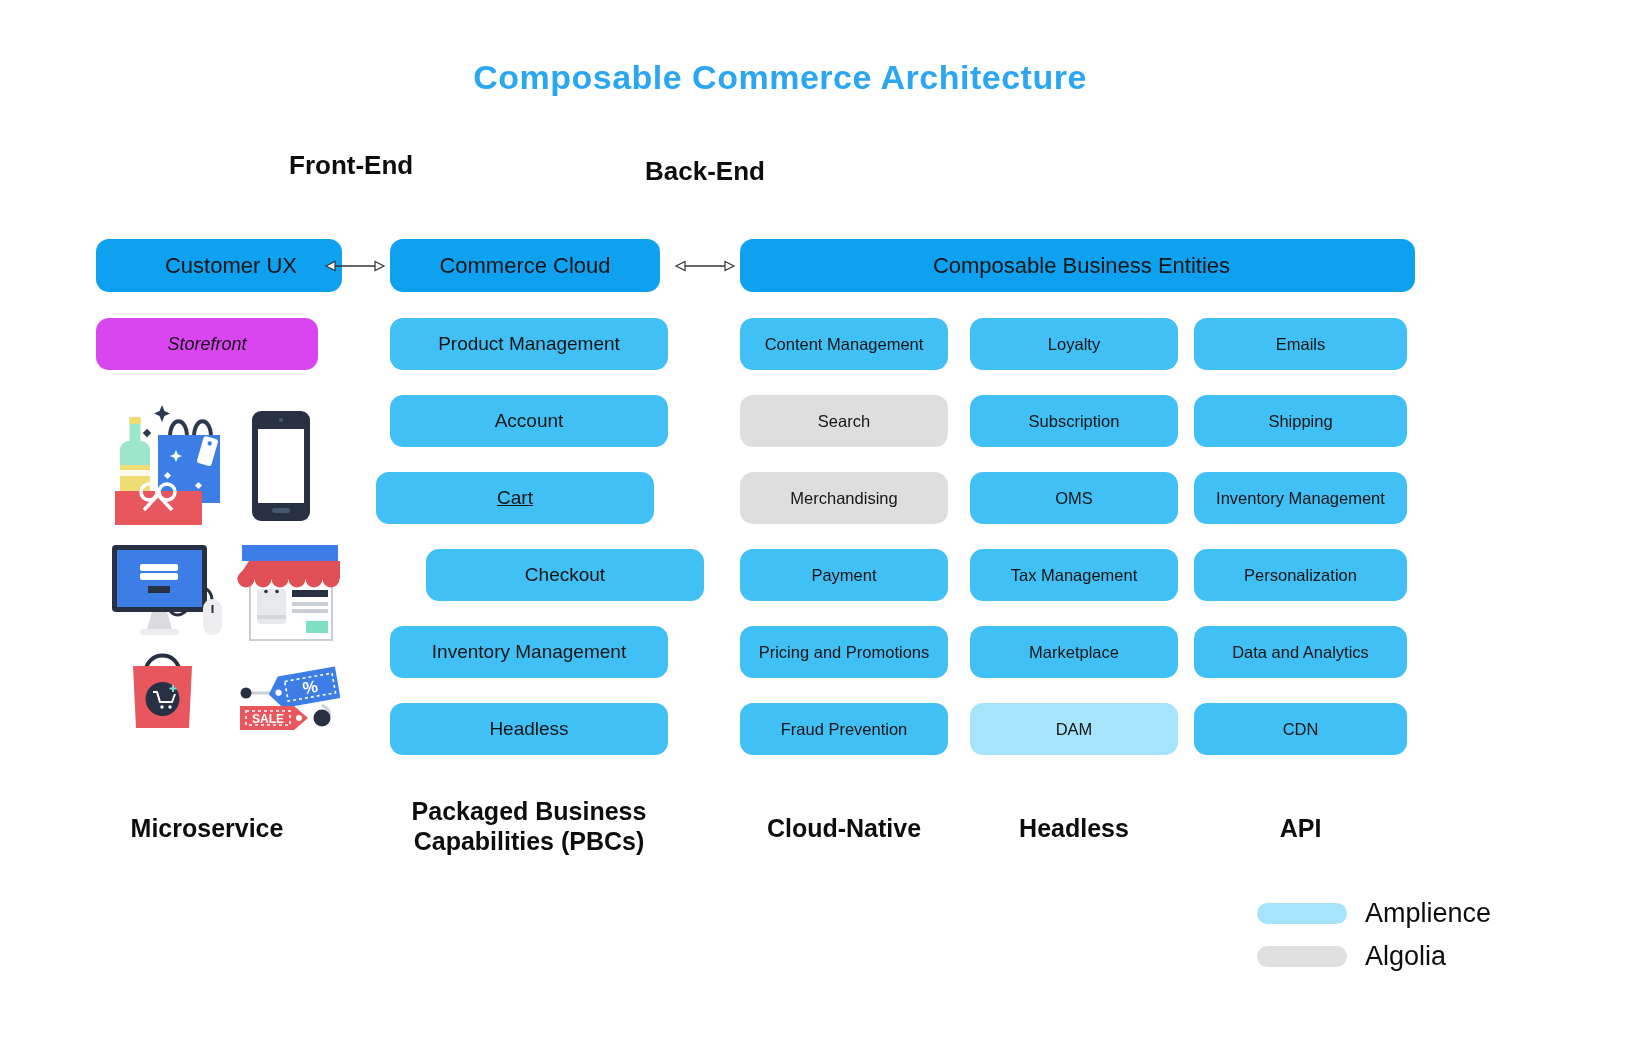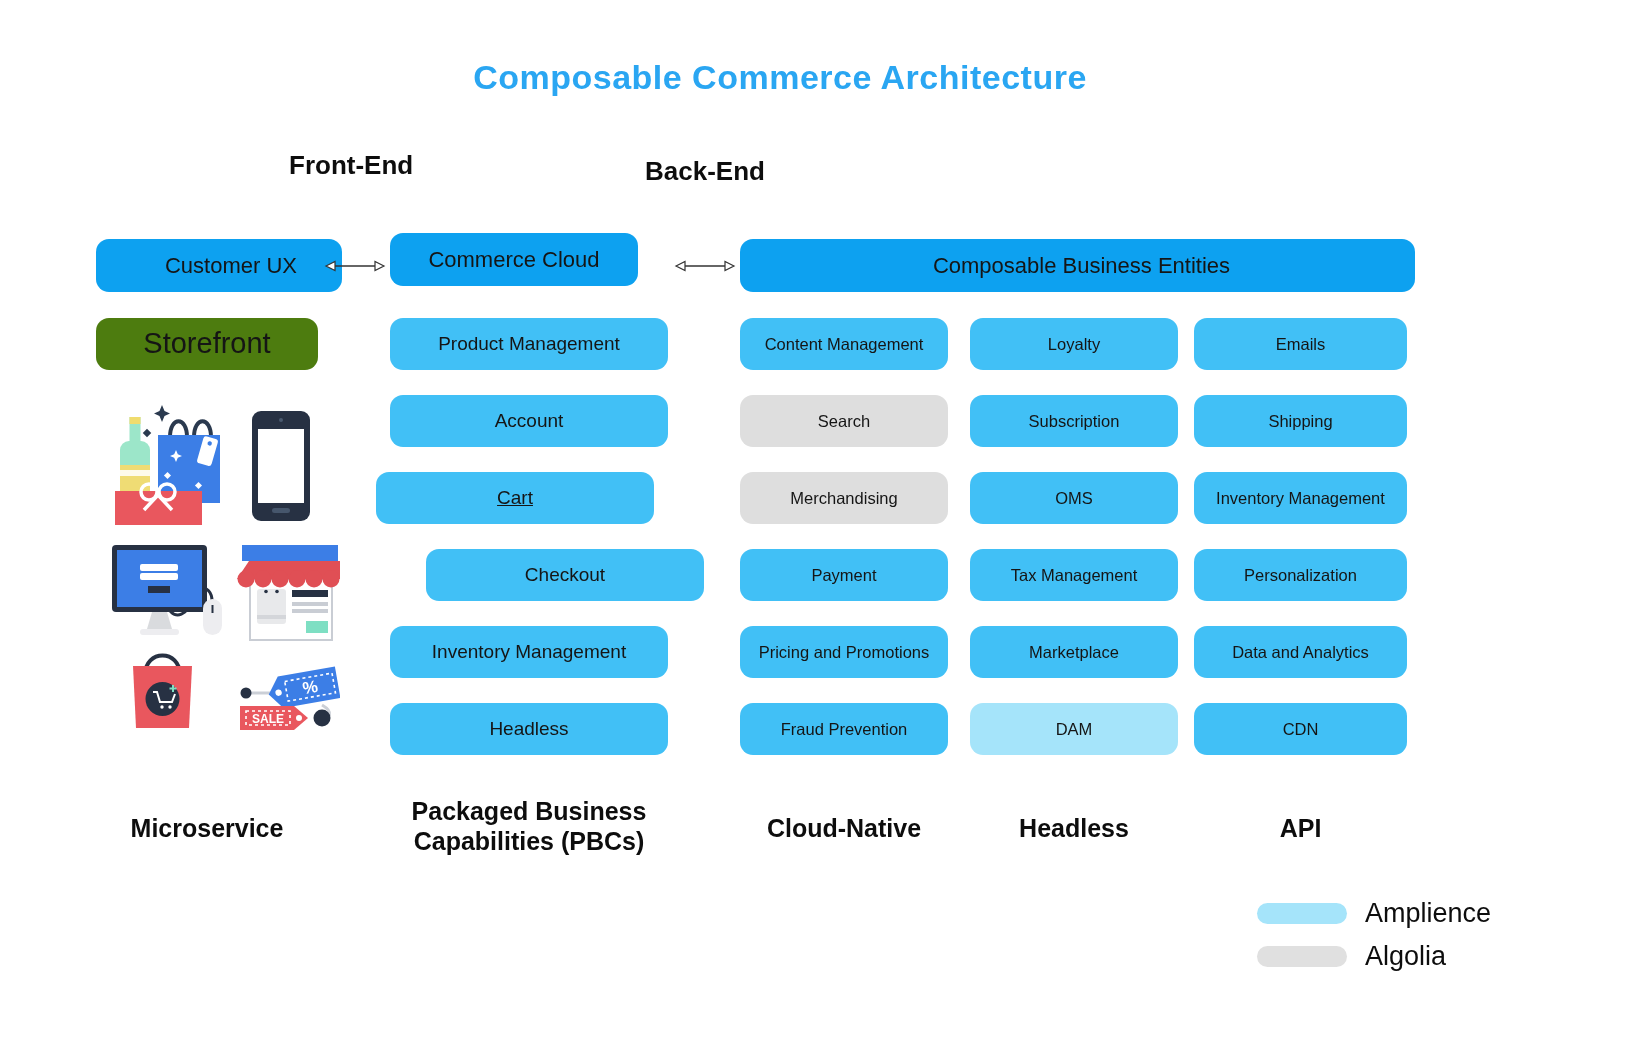--- a/index.html
+++ b/index.html
@@ -4,21 +4,21 @@
 <style>
   html,body{margin:0;padding:0;background:#fff;}
   .canvas{position:relative;width:1651px;height:1050px;background:#fff;overflow:hidden;
           font-family:"Liberation Sans",sans-serif;color:#141414;}
   .title{position:absolute;left:0;top:58px;width:1560px;text-align:center;
          font-size:34px;font-weight:700;color:#2aa6f2;letter-spacing:.5px;}
   .section-label{position:absolute;font-size:26px;font-weight:700;color:#0d0d0d;}
   .box{position:absolute;display:flex;align-items:center;justify-content:center;
        border-radius:13px;font-weight:500;color:#151515;text-align:center;line-height:1.15;}
   .hdr{background:#0da1f0;font-size:22px;height:53px;}
-  .storefront{background:#4d7c0f;font-size:29px;height:52px;}
+  .storefront{background:#d946ef;font-size:18px;height:52px;font-style:italic;}
   .sub{background:#41c0f6;height:52px;}
   .mid{font-size:19px;}
   .small{font-size:16.5px;}
   .gray{background:#dedede;}
   .light{background:#a5e4fa;}
   .footer-label{position:absolute;font-weight:700;font-size:25px;text-align:center;color:#0d0d0d;line-height:30px;}
   .legend-row{position:absolute;display:flex;align-items:center;gap:18px;}
   .legend-pill{width:90px;height:21px;border-radius:10.5px;}
   .legend-text{font-size:27px;font-weight:500;color:#0d0d0d;}
   .arrow{position:absolute;}
@@ -28,21 +28,21 @@
 <body>
 
 <div class="canvas">
 
   <div class="title">Composable Commerce Architecture</div>
 
   <div class="section-label" style="left:289px;top:150px;">Front-End</div>
   <div class="section-label" style="left:645px;top:150px;margin-top:6px;">Back-End</div>
 
   <div class="box hdr" style="left:96px;top:239px;width:222px;padding-left:24px;">Customer UX</div>
-  <div class="box hdr" style="left:390px;top:233px;width:248px;text-align:right;">Commerce Cloud</div>
+  <div class="box hdr" style="left:390px;top:239px;width:270px;text-align:right;">Commerce Cloud</div>
   <div class="box hdr" style="left:740px;top:239px;width:667px;padding-left:8px;">Composable Business Entities</div>
 
   <div class="arrow" style="left:321px;top:258px;">
     <svg width="68" height="16" viewBox="0 0 68 16">
       <line x1="14" y1="8" x2="54" y2="8" stroke="#333" stroke-width="1.5"></line>
       <polygon points="5,8 14,3.5 14,12.5" fill="#fff" stroke="#333" stroke-width="1.2"></polygon>
       <polygon points="63,8 54,3.5 54,12.5" fill="#fff" stroke="#333" stroke-width="1.2"></polygon>
     </svg>
   </div>
   <div class="arrow" style="left:671px;top:258px;">

